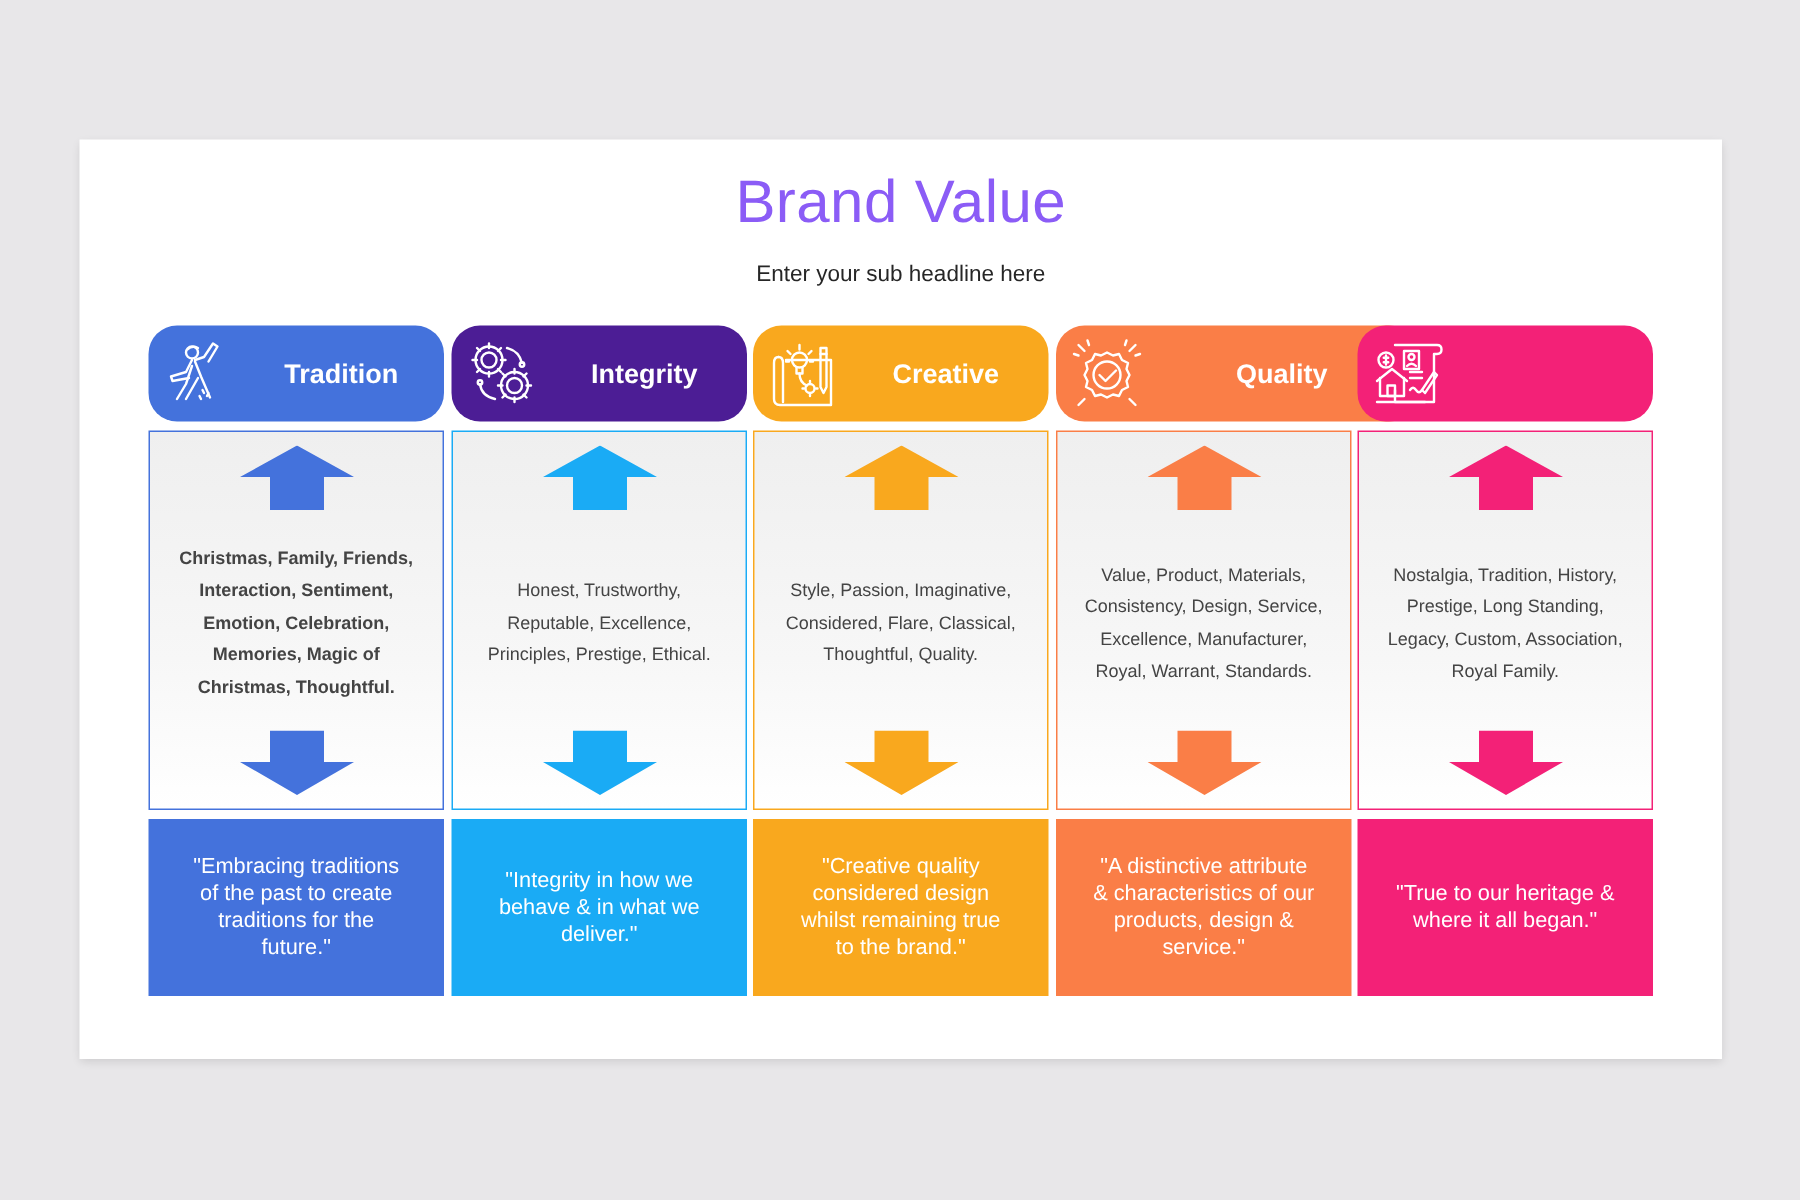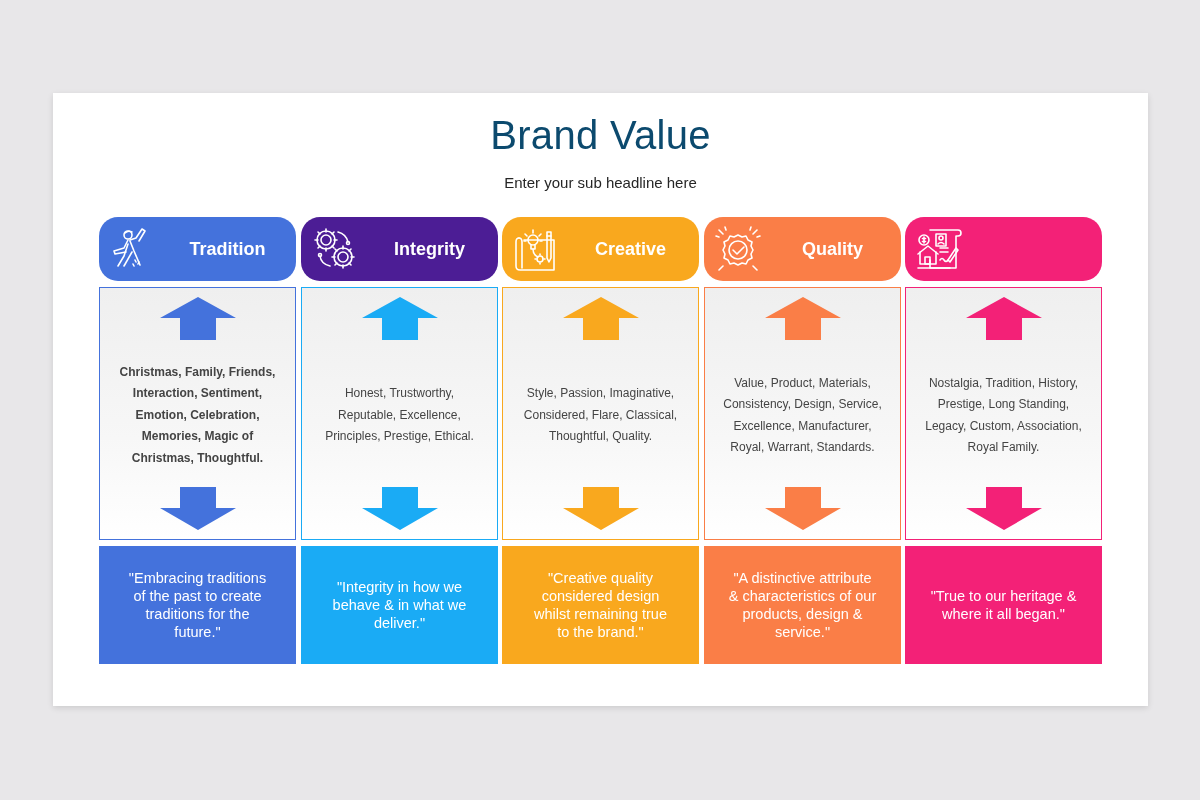--- a/index.html
+++ b/index.html
@@ -13,21 +13,21 @@
   .slide {
     position: absolute;
     left: 53px; top: 93px;
     width: 1095px; height: 613px;
     background: #ffffff;
     box-shadow: 0 2px 6px rgba(0,0,0,0.12);
   }
   .title {
     position: absolute; left: 0; right: 0; top: 20px;
     text-align: center;
-    font-size: 40px; color: #0c4a6e;
+    font-size: 40px; color: #8b5cf6;
     font-family: "Liberation Sans", sans-serif;
     letter-spacing: 0.3px;
   }
   .subtitle {
     position: absolute; left: 0; right: 0; top: 81px;
     text-align: center;
     font-size: 15px; color: #262626;
   }
   .col {
     position: absolute;
@@ -174,21 +174,21 @@
           <polygon points="20,0 56,0 56,21 76,21 38,43 0,21 20,21" fill="#f9a81e"></polygon>
         </svg>
     </div>
     <div class="col-quote" style="background:#f9a81e;">"Creative quality
 considered design
 whilst remaining true
 to the brand."</div>
   </div>
 
   <div class="col" style="left:651px;">
-    <div class="col-head" style="background:#fa7e47;">
+    <div class="col-head" style="background:#fa7e47;padding-left:44px;">
       <svg class="icon" viewBox="0 0 50 50" fill="none" stroke="#fff" stroke-width="1.6" stroke-linecap="round" stroke-linejoin="round">
         <path d="M25 11 l4 2 l4 -1 l2 4 l4 2 l-1 4 l2 4 l-2 4 l1 4 l-4 2 l-2 4 l-4 -1 l-4 2 l-4 -2 l-4 1 l-2 -4 l-4 -2 l1 -4 l-2 -4 l2 -4 l-1 -4 l4 -2 l2 -4 l4 1 z"></path>
         <circle cx="25" cy="26" r="9"></circle>
         <path d="M20 26 l4 4 l7 -7"></path>
         <path d="M6 6 l4 4 M44 6 l-4 4 M6 46 l4 -4 M44 46 l-4 -4"></path>
         <path d="M12 3 l1 3 M38 3 l-1 3 M3 12 l3 1 M47 12 l-3 1"></path>
       </svg>
       <div class="label">Quality</div>
     </div>
     <div class="col-mid" style="border-color:#fa7e47;">

